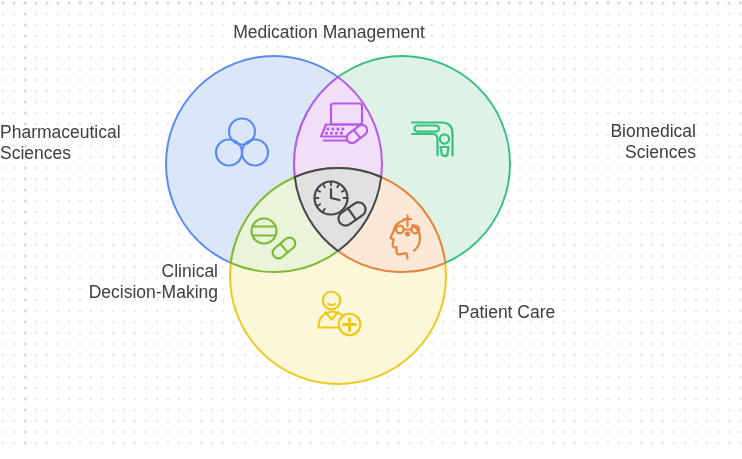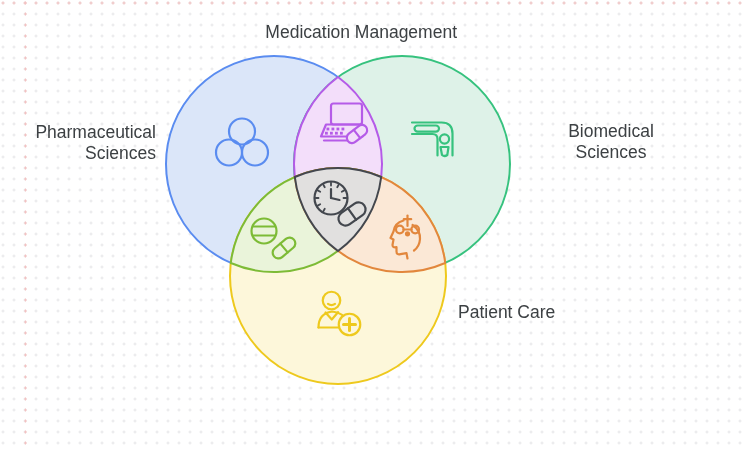--- a/index.html
+++ b/index.html
@@ -28,23 +28,23 @@
     background-size:11px 11px;
     background-position:0 -2.5px;
   }
   svg.venn{position:absolute;left:0;top:0;}
   .label{
     position:absolute;
     font-size:17.5px;line-height:21px;
     color:#3c4043;
     white-space:nowrap;
   }
-  .lbl-medication{left:235px;top:22px;width:222px;text-align:right;}
-  .lbl-pharma{left:0px;top:122px;width:156px;text-align:right;}
-  .lbl-biomed{left:526px;top:121px;width:170px;text-align:center;}
+  .lbl-medication{left:218px;top:22px;width:222px;text-align:center;}
+  .lbl-pharma{left:0px;top:122px;width:156px;text-align:left;}
+  .lbl-biomed{left:526px;top:121px;width:170px;text-align:right;}
   .lbl-clinical{left:38px;top:261px;width:180px;text-align:right;}
   .lbl-patient{left:458px;top:262px;width:160px;text-align:left;margin-top:40px;}
   .lbl-behavioral{left:238px;top:389px;width:202px;text-align:center;}
 </style>
 </head>
 <body>
 
 <div class="canvas">
   <div class="dots"></div>
   <div class="dots-accent-row"></div>
@@ -157,16 +157,20 @@
   <div class="label lbl-pharma">
     <div>Pharmaceutical</div>
     <div>Sciences</div>
   </div>
 
   <div class="label lbl-biomed">
     <div>Biomedical</div>
     <div>Sciences</div>
   </div>
 
+  <div class="label lbl-clinical">
+    <div>Clinical</div>
+    <div>Decision-Making</div>
+  </div>
 
   <div class="label lbl-patient">Patient Care</div>
 
 </div>
 
 </body></html>

